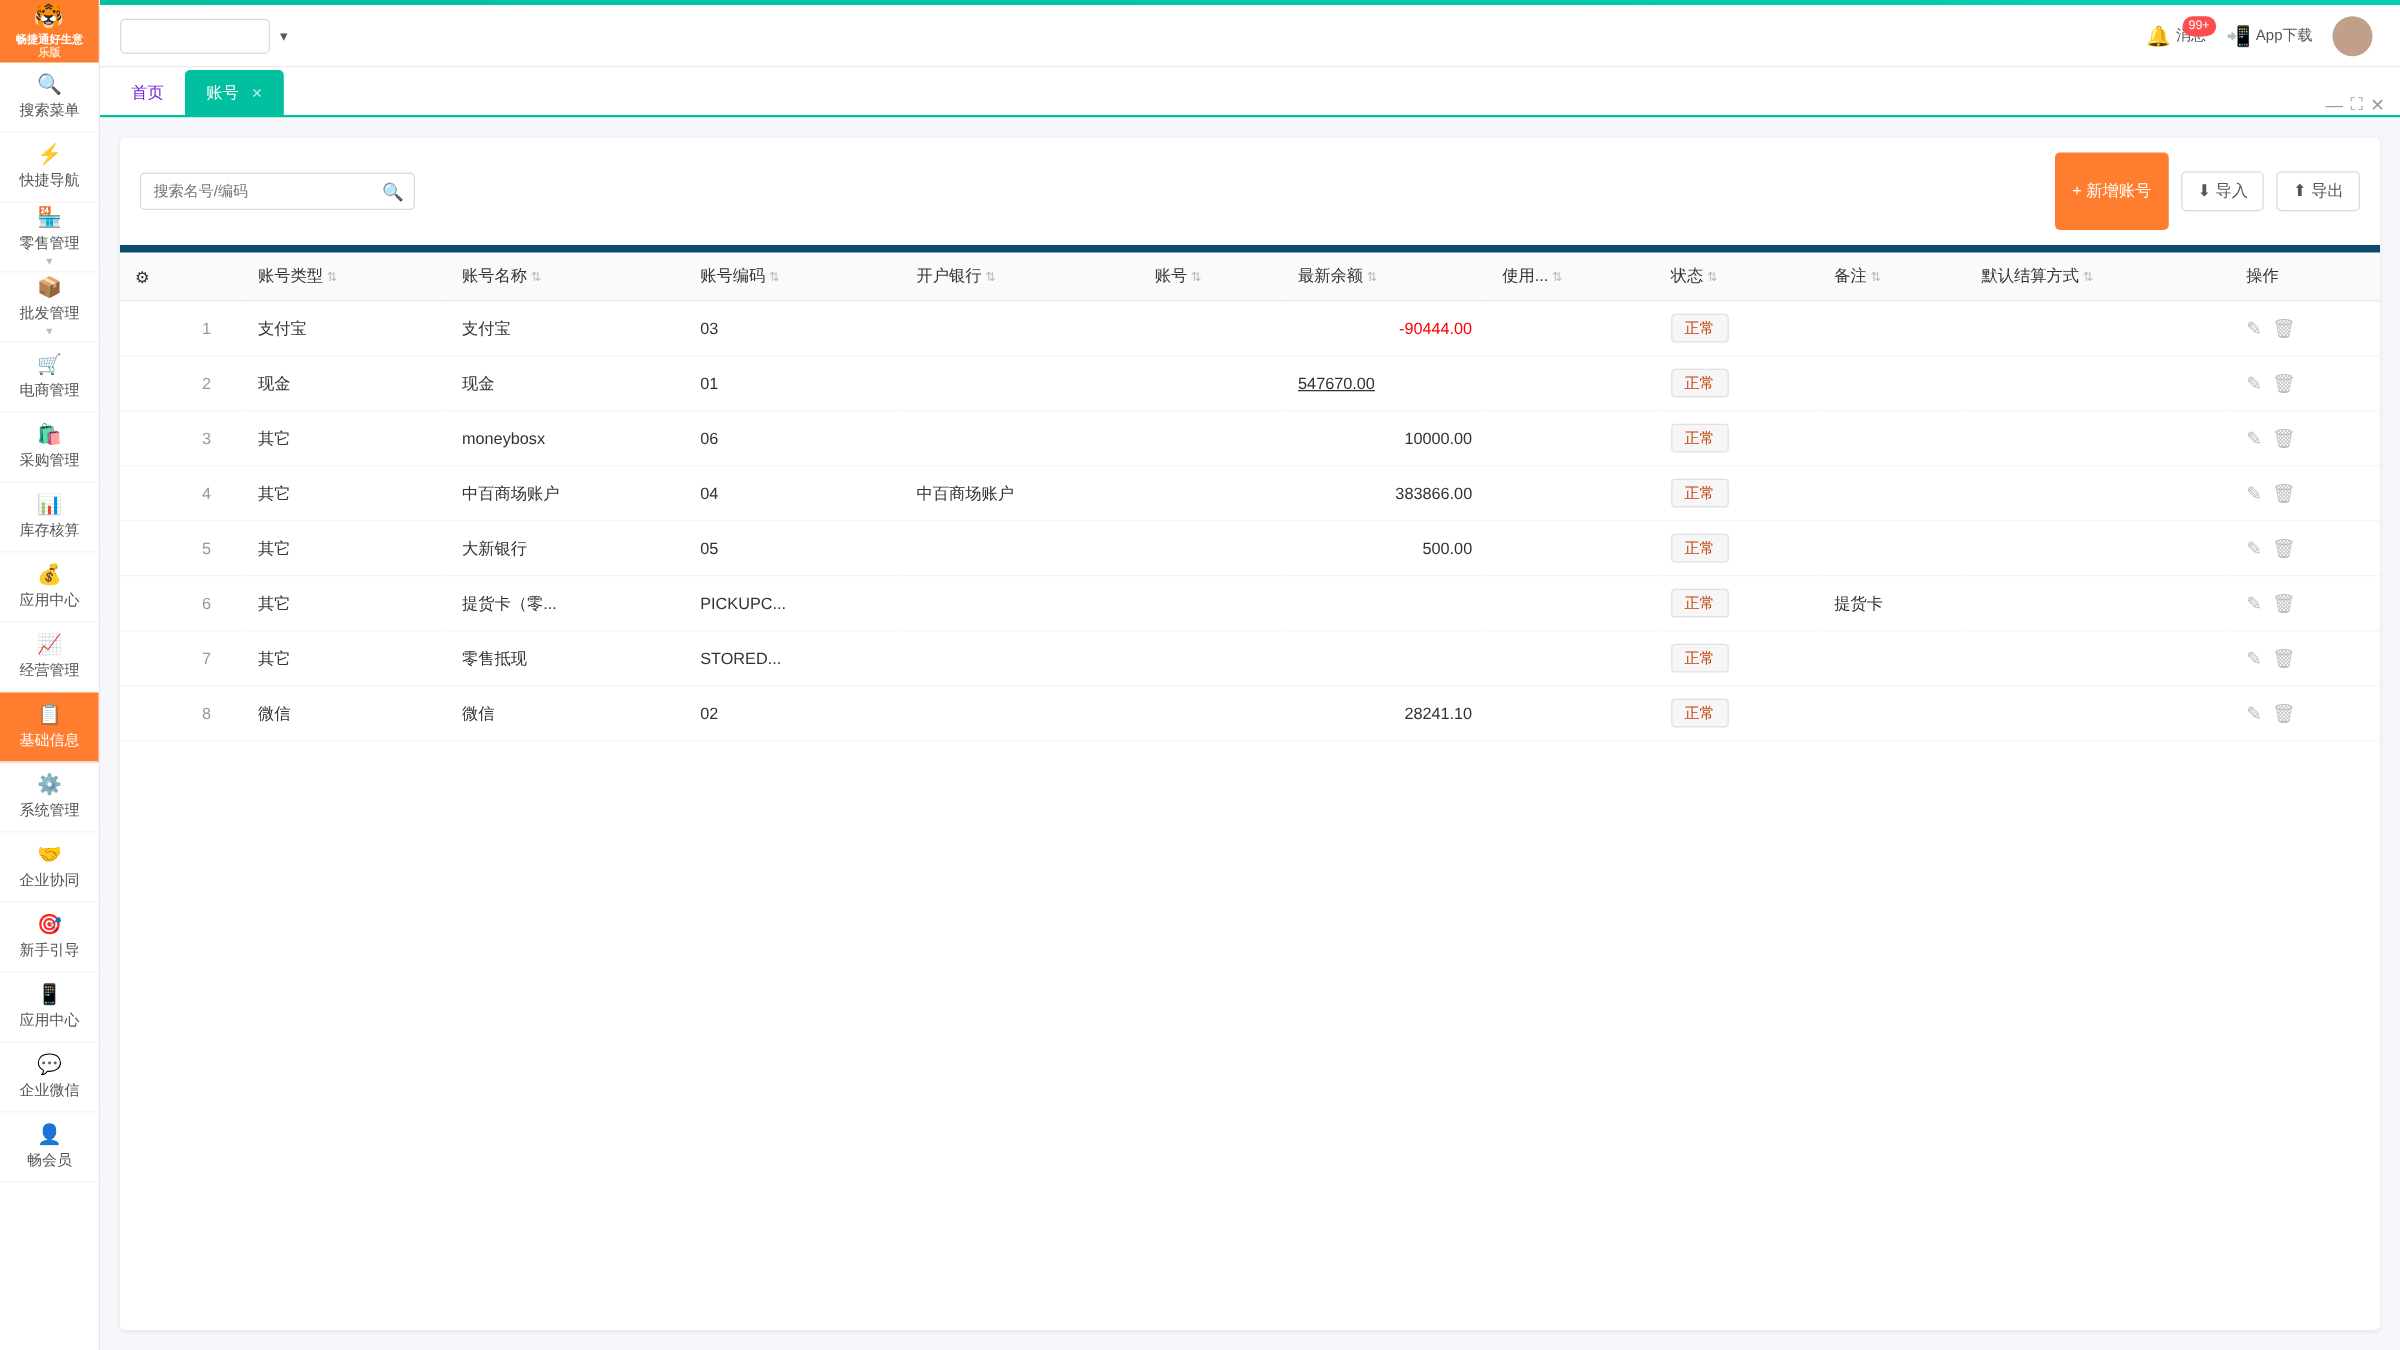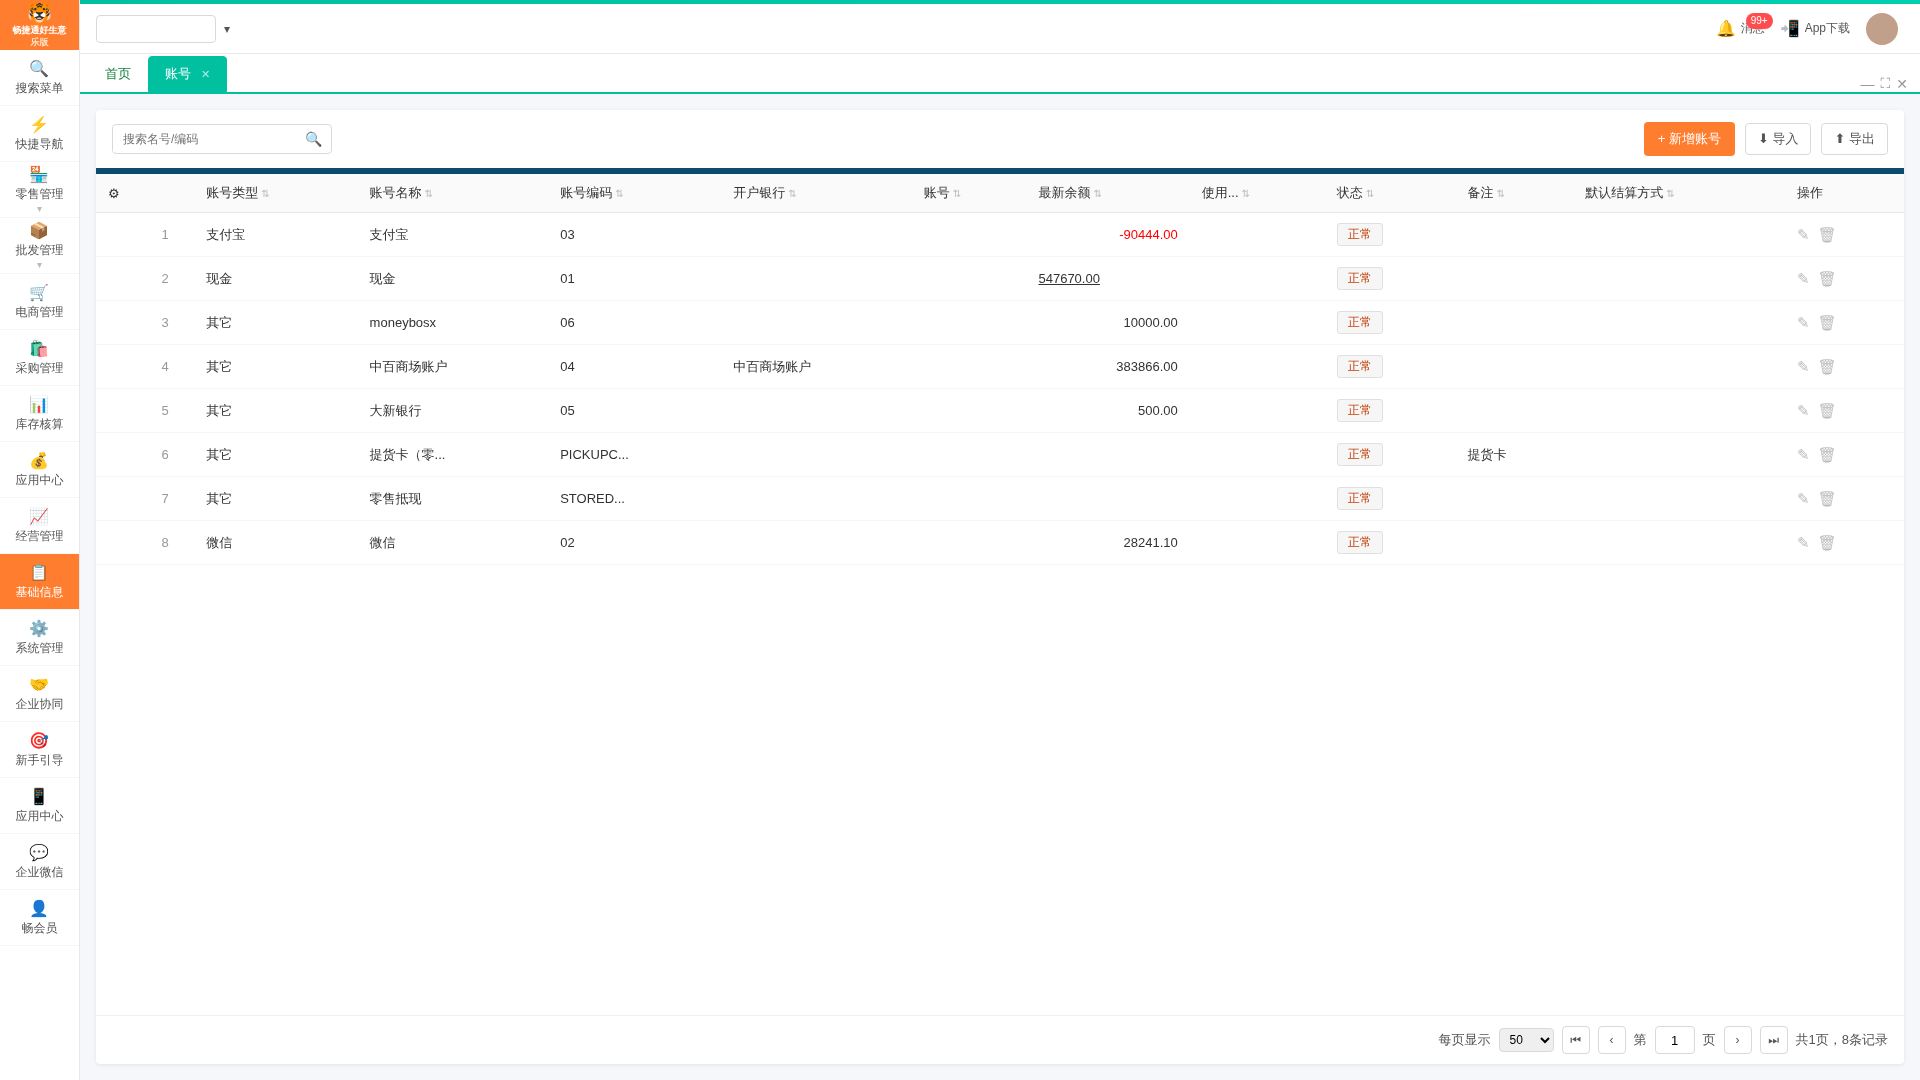--- a/index.html
+++ b/index.html
@@ -143,21 +143,21 @@
       padding: 0 8px;
       flex-shrink: 0;
     }
     .tab {
       height: 36px;
       padding: 0 16px;
       display: flex;
       align-items: center;
       cursor: pointer;
       font-size: 13px;
-      color: #15803d;
+      color: #6d28d9;
       border-radius: 4px 4px 0 0;
       gap: 6px;
       border: 1px solid transparent;
     }
     .tab.active {
       background: #00c0a0;
       color: #fff;
       border-color: #00c0a0;
     }
     .tab-close {
@@ -219,21 +219,21 @@
     }
     .toolbar-right {
       display: flex;
       align-items: center;
       gap: 10px;
     }
     .btn-add {
       background: #ff7d2e;
       color: #fff;
       border: none;
-      padding: 8px 14px;
+      padding: 22px 14px;
       border-radius: 4px;
       cursor: pointer;
       font-size: 13px;
       display: flex;
       align-items: center;
       gap: 4px;
     }
     .btn-outline {
       background: #fff;
       border: 1px solid #d9d9d9;
@@ -652,32 +652,16 @@
       <div class="action-icons">
         <span class="action-icon" title="编辑">✎</span>
         <span class="action-icon" title="删除">🗑</span>
       </div>
     </td>
   </tr>
             </tbody>
         </table>
       </div>
 
-      <div class="pagination-bar">
-        <span>每页显示</span>
-        <select class="page-size-select">
-          <option value="50">50</option>
-          <option value="100">100</option>
-          <option value="200">200</option>
-        </select>
-        <button class="page-btn">⏮</button>
-        <button class="page-btn">‹</button>
-        <span>第</span>
-        <input class="page-input" type="text" value="1" style="">
-        <span>页</span>
-        <button class="page-btn">›</button>
-        <button class="page-btn">⏭</button>
-        <span>共1页，8条记录</span>
-      </div>
 
     </div>
   </div>
 </div>
 
 </body></html>

